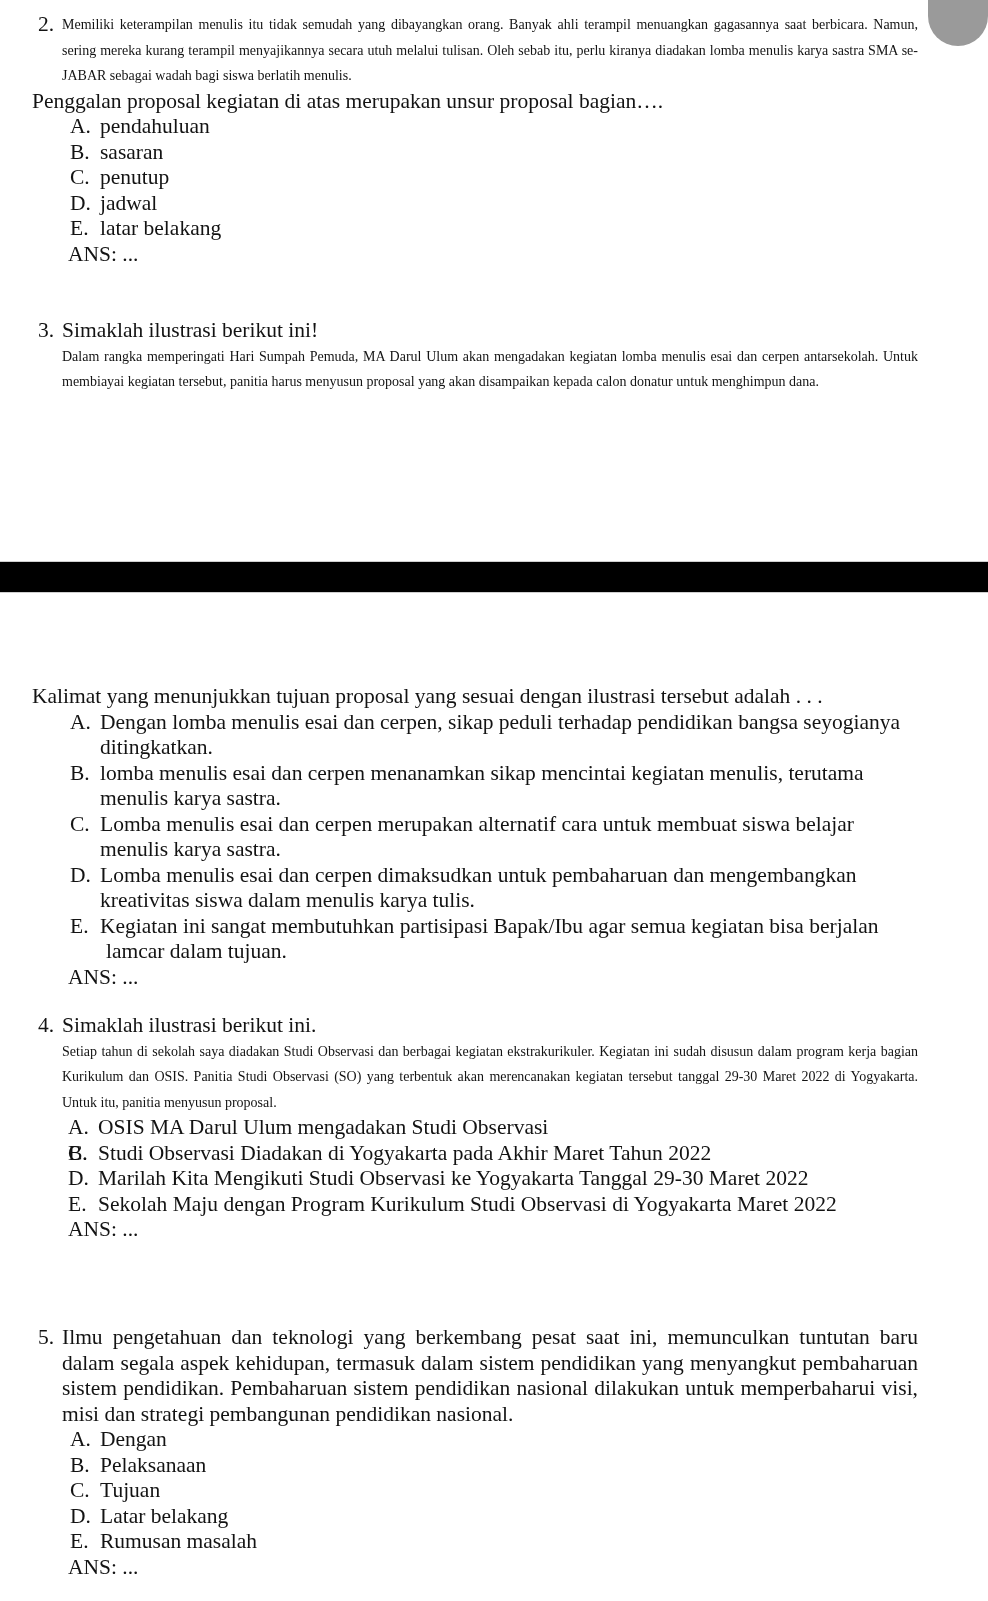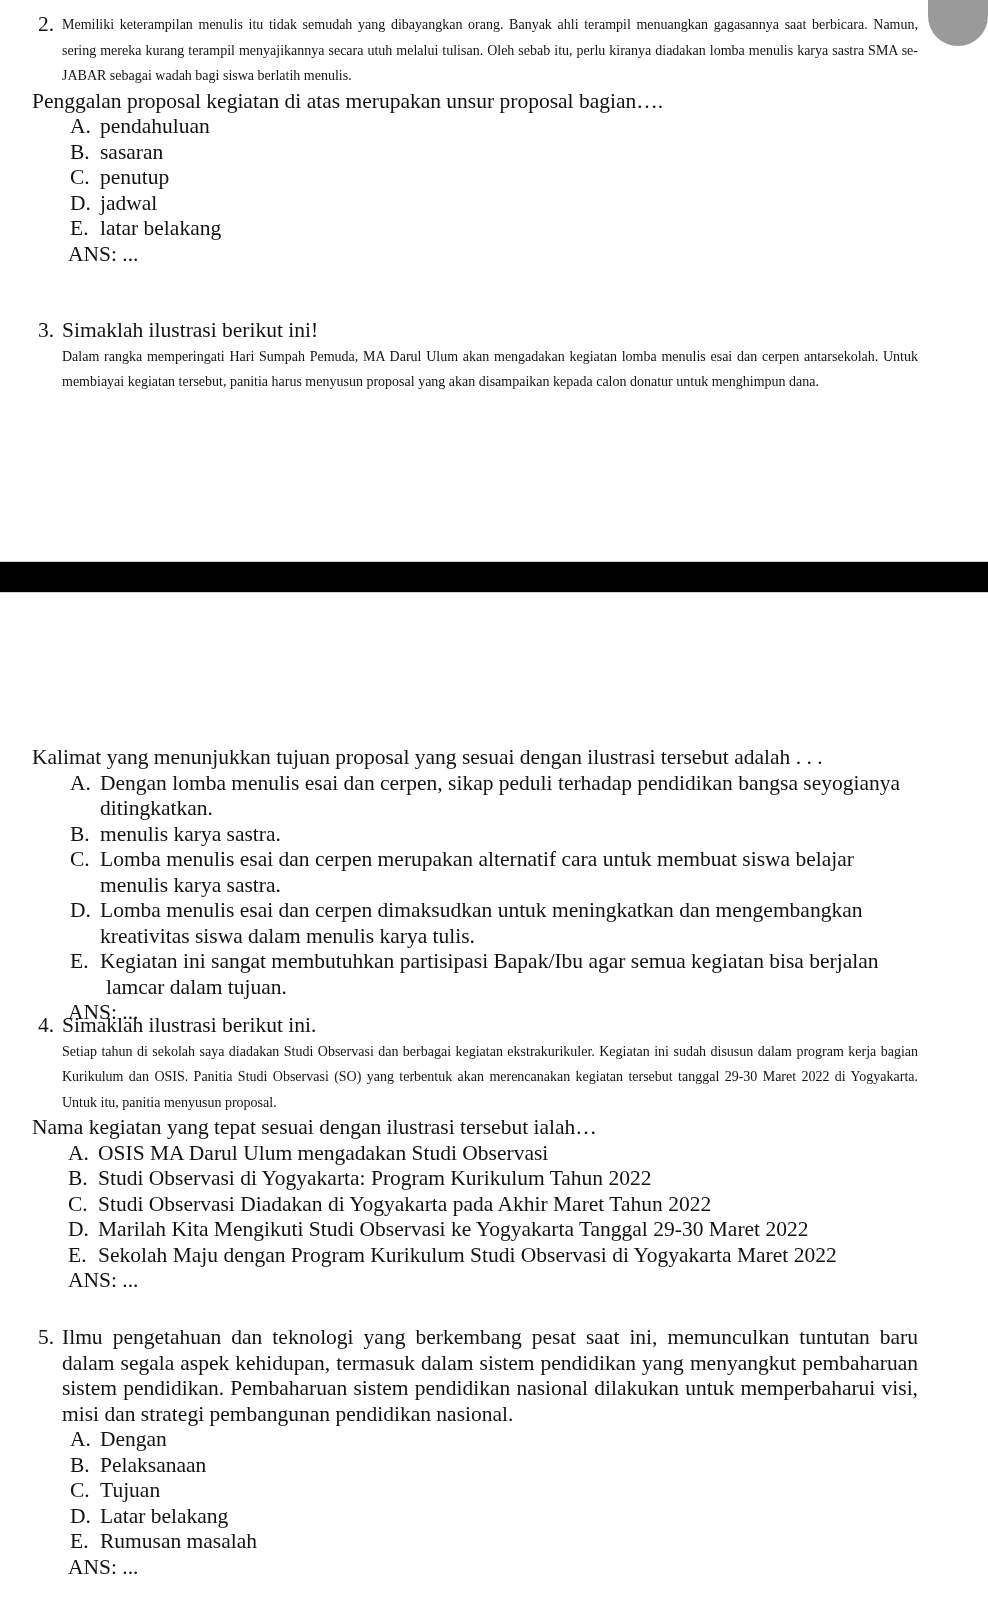--- a/index.html
+++ b/index.html
@@ -165,66 +165,65 @@
   <div class="block" style="top:318px;">
     <div class="q-line">
       <span class="q-num">3.</span>
       <span class="q-title">Simaklah ilustrasi berikut ini!</span>
     </div>
     <div class="para">Dalam rangka memperingati Hari Sumpah Pemuda, MA Darul Ulum akan mengadakan kegiatan lomba menulis esai dan cerpen antarsekolah. Untuk membiayai kegiatan tersebut, panitia harus menyusun proposal yang akan disampaikan kepada calon donatur untuk menghimpun dana.</div>
   </div>
 
   <div class="band" style="top:561px; height:30px;"></div>
 
-  <div class="block" style="top:745px;">
+  <div class="block" style="top:684px;">
     <div class="stem">Kalimat yang menunjukkan tujuan proposal yang sesuai dengan ilustrasi tersebut adalah . . .</div>
     <ul class="opts">
       <li>
         <span class="lab">A.</span>
         <span>Dengan lomba menulis esai dan cerpen, sikap peduli terhadap pendidikan bangsa seyogianya</span>
         <span class="cont">ditingkatkan.</span>
       </li>
       <li>
         <span class="lab">B.</span>
+        <span>lomba menulis esai dan cerpen menanamkan sikap mencintai kegiatan menulis, terutama</span>
         <span class="cont">menulis karya sastra.</span>
       </li>
       <li>
         <span class="lab">C.</span>
         <span>Lomba menulis esai dan cerpen merupakan alternatif cara untuk membuat siswa belajar</span>
         <span class="cont">menulis karya sastra.</span>
       </li>
       <li>
         <span class="lab">D.</span>
-        <span>Lomba menulis esai dan cerpen dimaksudkan untuk meningkatkan dan mengembangkan</span>
+        <span>Lomba menulis esai dan cerpen dimaksudkan untuk pembaharuan dan mengembangkan</span>
         <span class="cont">kreativitas siswa dalam menulis karya tulis.</span>
       </li>
       <li class="extra-indent">
         <span class="lab">E.</span>
         <span>Kegiatan ini sangat membutuhkan partisipasi Bapak/Ibu agar semua kegiatan bisa berjalan</span>
         <span class="cont">lamcar dalam tujuan.</span>
       </li>
     </ul>
     <div class="ans">ANS: ...</div>
   </div>
 
   <div class="block" style="top:1013px;">
     <div class="q-line">
       <span class="q-num">4.</span>
       <span class="q-title">Simaklah ilustrasi berikut ini.</span>
     </div>
     <div class="para">Setiap tahun di sekolah saya diadakan Studi Observasi dan berbagai kegiatan ekstrakurikuler. Kegiatan ini sudah disusun dalam program kerja bagian Kurikulum dan OSIS. Panitia Studi Observasi (SO) yang terbentuk akan merencanakan kegiatan tersebut tanggal 29-30 Maret 2022 di Yogyakarta. Untuk itu, panitia menyusun proposal.</div>
-    <div class="stem">Nama kegiatan yang tepat sesuai dengan ilustrasi tersebut ialah…</div>
     <ul class="opts tight">
       <li>
         <span class="lab">A.</span>
         <span>OSIS MA Darul Ulum mengadakan Studi Observasi</span>
       </li>
       <li>
         <span class="lab">B.</span>
-        <span>Studi Observasi di Yogyakarta: Program Kurikulum Tahun 2022</span>
       </li>
       <li>
         <span class="lab">C.</span>
         <span>Studi Observasi Diadakan di Yogyakarta pada Akhir Maret Tahun 2022</span>
       </li>
       <li>
         <span class="lab">D.</span>
         <span>Marilah Kita Mengikuti Studi Observasi ke Yogyakarta Tanggal 29-30 Maret 2022</span>
       </li>
       <li>

